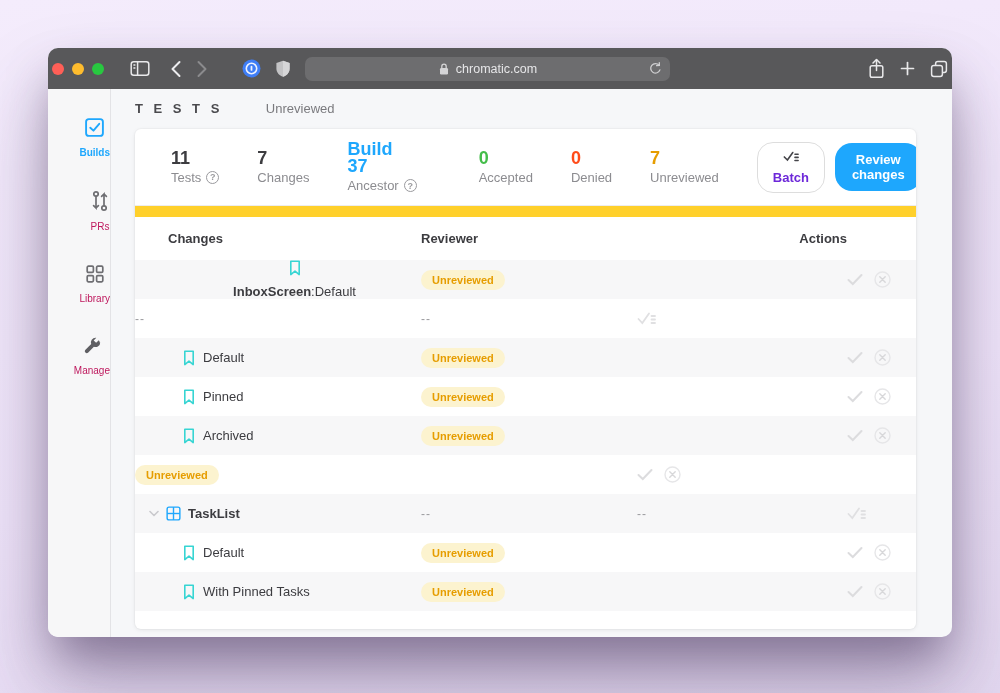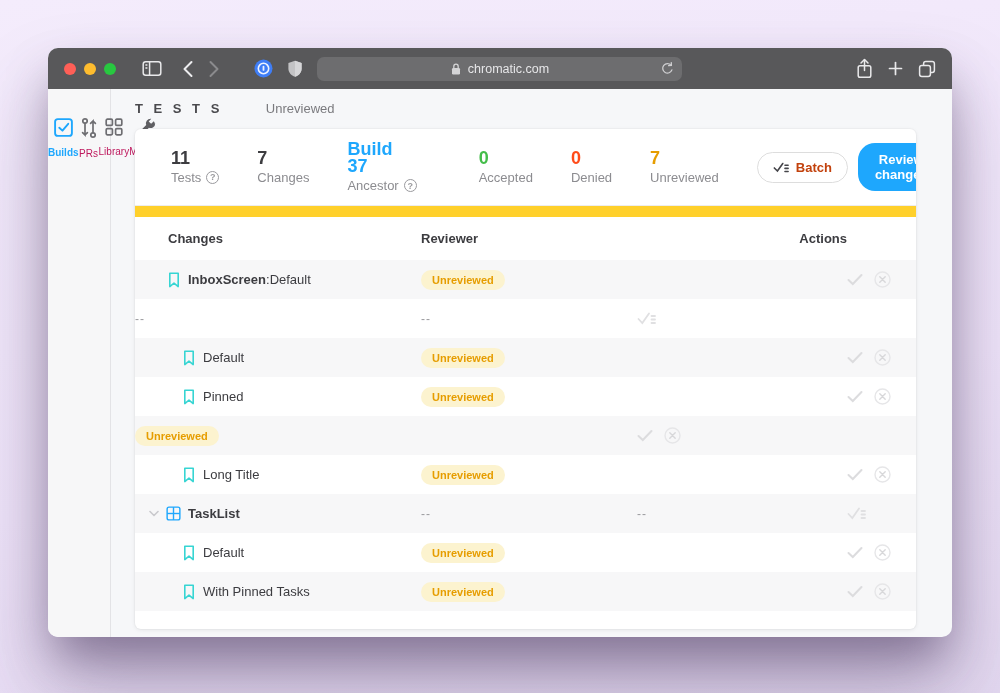--- a/index.html
+++ b/index.html
@@ -10,21 +10,21 @@
     position: relative; overflow: hidden;
   }
   
   .window {
     position: absolute; left:48px; top:48px; width:904px; height:589px;
     border-radius: 10px; overflow: hidden; background:#f6f7f9;
     box-shadow: 0 25px 45px -8px rgba(80,62,100,.50), 0 50px 80px rgba(80,62,100,.35);
   }
   .toolbar {
     height:41px; background:#58585a; display:flex; align-items:center;
-    padding:0 16px; position:relative;
+    padding:0 4px; position:relative;
   }
   .lights { display:flex; gap:8px; }
   .light { width:12px; height:12px; border-radius:50%; }
   .light.red{ background:#ff5f57; } .light.yellow{ background:#febc2e; } .light.green{ background:#28c840; }
   .tb-icon { display:flex; align-items:center; justify-content:center; background:none; border:none; cursor:pointer; }
   .tb-sidebar { margin-left:26px; }
   .tb-back { margin-left:20px; }
   .tb-fwd { margin-left:14px; }
   .tb-1p { margin-left:34px; }
   .tb-shield { margin-left:14px; }
@@ -35,21 +35,21 @@
   .url-text { color:#e6e6e8; font-size:12.5px; margin-left:6px; }
   .tb-refresh { position:absolute; right:8px; top:4px; }
   .tb-share { margin-left:auto; }
   .tb-plus { margin-left:15px; }
   .tb-tabs { margin-left:15px; }
 
   
   .body-wrap { display:flex; height:548px; }
   .sidenav {
     width:63px; background:#f7f7f8; border-right:1px solid #e3e3e6;
-    display:flex; align-items:flex-start; padding-top:28px; flex-shrink:0;
+    display:flex; flex-direction:column; align-items:flex-end; padding-top:28px; flex-shrink:0;
   }
   .side-item { text-align:center; margin-bottom:32px; cursor:pointer; color:#be185d; }
   .side-item .lbl { display:block; font-size:10px; margin-top:5px; }
   .side-item.active { color:#1ea7fd; }
   .side-item.active .lbl { font-weight:bold; }
 
   .main { flex:1; padding:12px 36px 0 24px; }
   .page-header { display:flex; align-items:baseline; margin-bottom:13px;gap:33px; }
   .page-title { font-size:13px; font-weight:bold; letter-spacing:3.5px; color:#4a4a4e; }
   .page-sub { font-size:13px; color:#7a7a7e; margin-left:10px; }
@@ -69,42 +69,43 @@
   .stat .val.red { color:#ff4b19; }
   .stat .val.gold { color:#e69d00; }
   .q-icon {
     width:13px; height:13px; border:1px solid #9a9a9e; border-radius:50%;
     font-size:9px; color:#9a9a9e; display:inline-flex; align-items:center; justify-content:center; font-weight:bold;
   }
   .v-div { width:1px; height:40px; background:#e8e8e8; margin:0 30px 0 -6px; }
   .btn-batch {
     margin-left:auto; display:flex; align-items:center; gap:7px;
     background:#fff; border:1px solid #ddd; border-radius:16px; padding:7px 15px;
-    font-size:13px; font-weight:bold; color:#c2410c; cursor:pointer;
+    font-size:13px; font-weight:bold; color:#6d28d9; cursor:pointer;
     font-family:"Liberation Sans",sans-serif;
+    flex-direction:column;
   }
   .btn-review {
     margin-left:10px; background:#1ea7fd; border:none; border-radius:17px;
     padding:9px 17px; font-size:13px; font-weight:bold; color:#fff; cursor:pointer;
     font-family:"Liberation Sans",sans-serif;
   }
   .progress { height:11px; background:#ffd02b; }
 
   
   .thead, .trow {
     display:grid; grid-template-columns:286px 216px 210px 1fr;
     align-items:center; padding-right:28px;
   }
   .thead { height:43px; font-size:13px; font-weight:bold; color:#3c3c40; }
   .thead .c-changes { padding-left:33px; }
   .thead .c-actions { justify-self:end; }
   .trow { height:39px; font-size:13px; color:#3c3c40; cursor:pointer; }
   .trow.shade { background:#f7f7f8; }
   .name-cell { display:flex; align-items:center; gap:8px; }
-  .name-cell.lvl-top { padding-left:33px; }
+  .name-cell.lvl-top { padding-left:33px;flex-direction:column; }
   .name-cell.lvl-group { padding-left:14px; gap:7px; }
   .name-cell.lvl-child { padding-left:48px; }
   .nm-bold { font-weight:bold; }
   .badge {
     display:inline-block; background:#fcf3cf; color:#e69d00; font-size:11px; font-weight:bold;
     padding:4px 11px; border-radius:11px;
   }
   .dash { color:#9a9a9e; font-size:12px; letter-spacing:1px; }
   .actions-cell { display:flex; align-items:center; gap:11px; }
   .icon-btn { background:none; border:none; padding:0; display:flex; cursor:pointer; }
@@ -370,44 +371,44 @@
             <button class="icon-btn">
                 <svg width="17" height="17" viewBox="0 0 17 17" fill="none">
                   <circle cx="8.5" cy="8.5" r="7.5" stroke="#e6e6e8" stroke-width="1.4"></circle>
                   <path d="M5.8 5.8 l5.4 5.4 M11.2 5.8 l-5.4 5.4" stroke="#d8d8da" stroke-width="1.4" stroke-linecap="round"></path>
                 </svg>
               </button>
           </div>
         </div>
 
         <div class="trow shade">
+          <div class="name-cell lvl-child">
+            <svg width="12" height="16" viewBox="0 0 12 16" fill="none" stroke="#37d5d3" stroke-width="1.6" stroke-linejoin="round">
+                <path d="M1.8 1.2 h8.4 v13.4 l-4.2-3.4 -4.2 3.4 z"></path>
+              </svg>
+            <span>Archived</span>
+          </div>
           <div><span class="badge">Unreviewed</span></div>
           <div></div>
           <div class="actions-cell">
             <button class="icon-btn">
                 <svg width="16" height="13" viewBox="0 0 16 13" fill="none" stroke="#dcdcde" stroke-width="2" stroke-linecap="round">
                   <polyline points="1.5,7 5.8,11 14.5,2"></polyline>
                 </svg>
               </button>
             <button class="icon-btn">
                 <svg width="17" height="17" viewBox="0 0 17 17" fill="none">
                   <circle cx="8.5" cy="8.5" r="7.5" stroke="#e6e6e8" stroke-width="1.4"></circle>
                   <path d="M5.8 5.8 l5.4 5.4 M11.2 5.8 l-5.4 5.4" stroke="#d8d8da" stroke-width="1.4" stroke-linecap="round"></path>
                 </svg>
               </button>
           </div>
         </div>
 
         <div class="trow">
-          <div class="name-cell lvl-child">
-            <svg width="12" height="16" viewBox="0 0 12 16" fill="none" stroke="#37d5d3" stroke-width="1.6" stroke-linejoin="round">
-                <path d="M1.8 1.2 h8.4 v13.4 l-4.2-3.4 -4.2 3.4 z"></path>
-              </svg>
-            <span>Long Title</span>
-          </div>
           <div><span class="badge">Unreviewed</span></div>
           <div></div>
           <div class="actions-cell">
             <button class="icon-btn">
                 <svg width="16" height="13" viewBox="0 0 16 13" fill="none" stroke="#dcdcde" stroke-width="2" stroke-linecap="round">
                   <polyline points="1.5,7 5.8,11 14.5,2"></polyline>
                 </svg>
               </button>
             <button class="icon-btn">
                 <svg width="17" height="17" viewBox="0 0 17 17" fill="none">

